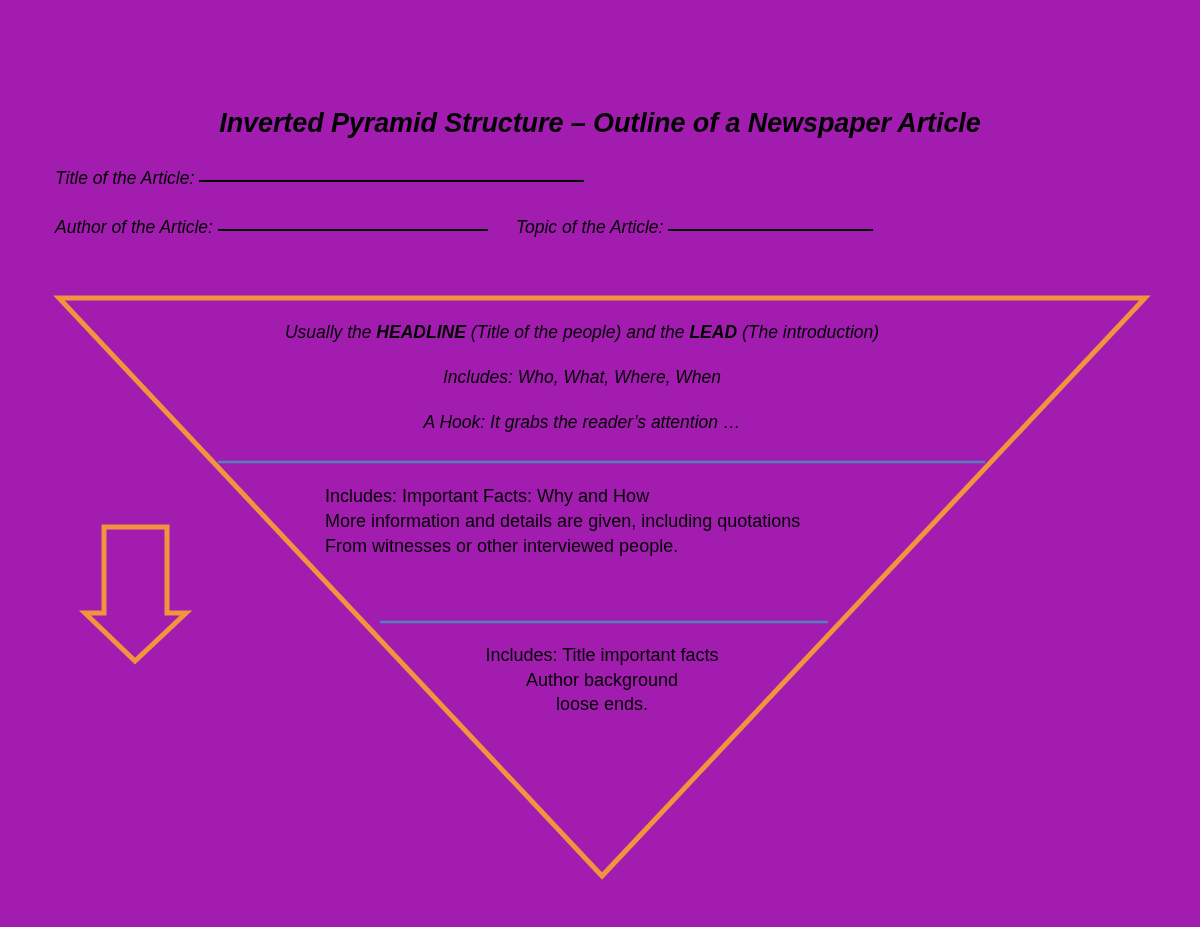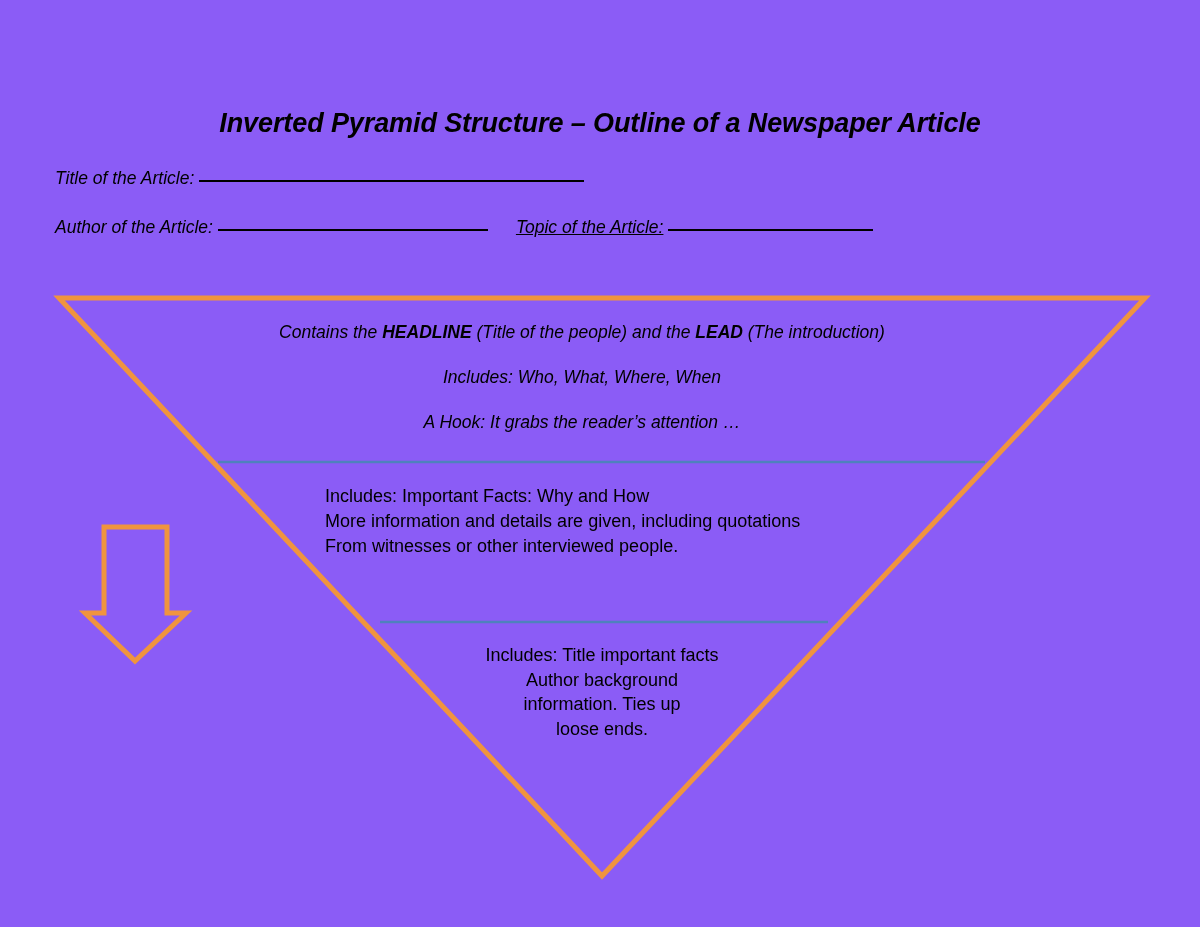--- a/index.html
+++ b/index.html
@@ -8,21 +8,21 @@
     background: #ffffff;
   }
   body {
     font-family: "Liberation Sans", sans-serif;
     color: #000000;
   }
   #page {
     position: relative;
     width: 1200px;
     height: 927px;
-    background: #8b5cf6;
+    background: #a21caf;
     overflow: hidden;
   }
 
   
   #doc-title {
     position: absolute;
     left: 0;
     top: 108px;
     width: 1200px;
     text-align: center;
@@ -47,21 +47,21 @@
     display: inline-block;
     border-bottom: 2px solid #000;
     vertical-align: 2px;
     height: 12px;
     margin-left: 5px;
     margin-right: 4px;
   }
   #blank-title { width: 385px; }
   #blank-author { width: 270px; }
   #blank-topic { width: 205px; }
-  #label-topic { margin-left: 24px; text-decoration: underline; }
+  #label-topic { margin-left: 24px; }
 
   
   #triangle-svg {
     position: absolute;
     left: 0;
     top: 0;
     width: 1200px;
     height: 927px;
     pointer-events: none;
   }
@@ -120,31 +120,30 @@
     <polygon points="59,298 1145,298 602,876" fill="none" stroke="#F0943E" stroke-width="5" stroke-linejoin="miter"></polygon>
 
     <line x1="218" y1="462" x2="985" y2="462" stroke="#4F81BD" stroke-width="2.5"></line>
 
     <line x1="380" y1="622" x2="828" y2="622" stroke="#4F81BD" stroke-width="2.5"></line>
 
     <polygon points="104,527 167,527 167,613 186,613 135,661 85,613 104,613" fill="none" stroke="#F0943E" stroke-width="5" stroke-linejoin="miter"></polygon>
   </svg>
 
   <div id="top-section">
-    <div class="line"><span>Contains the </span><b>HEADLINE</b><span> (Title of the people) and the </span><b>LEAD</b><span> (The introduction)</span></div>
+    <div class="line"><span>Usually the </span><b>HEADLINE</b><span> (Title of the people) and the </span><b>LEAD</b><span> (The introduction)</span></div>
     <div class="line">Includes: Who, What, Where, When</div>
     <div class="line">A Hook: It grabs the reader’s attention …</div>
   </div>
 
   <div id="middle-section">
     <div>Includes: Important Facts: Why and How</div>
     <div>More information and details are given, including quotations</div>
     <div>From witnesses or other interviewed people.</div>
   </div>
 
   <div id="bottom-section">
     <div>Includes: Title important facts</div>
     <div>Author background</div>
-    <div>information. Ties up</div>
     <div>loose ends.</div>
   </div>
 
 </div>
 
 </body></html>

